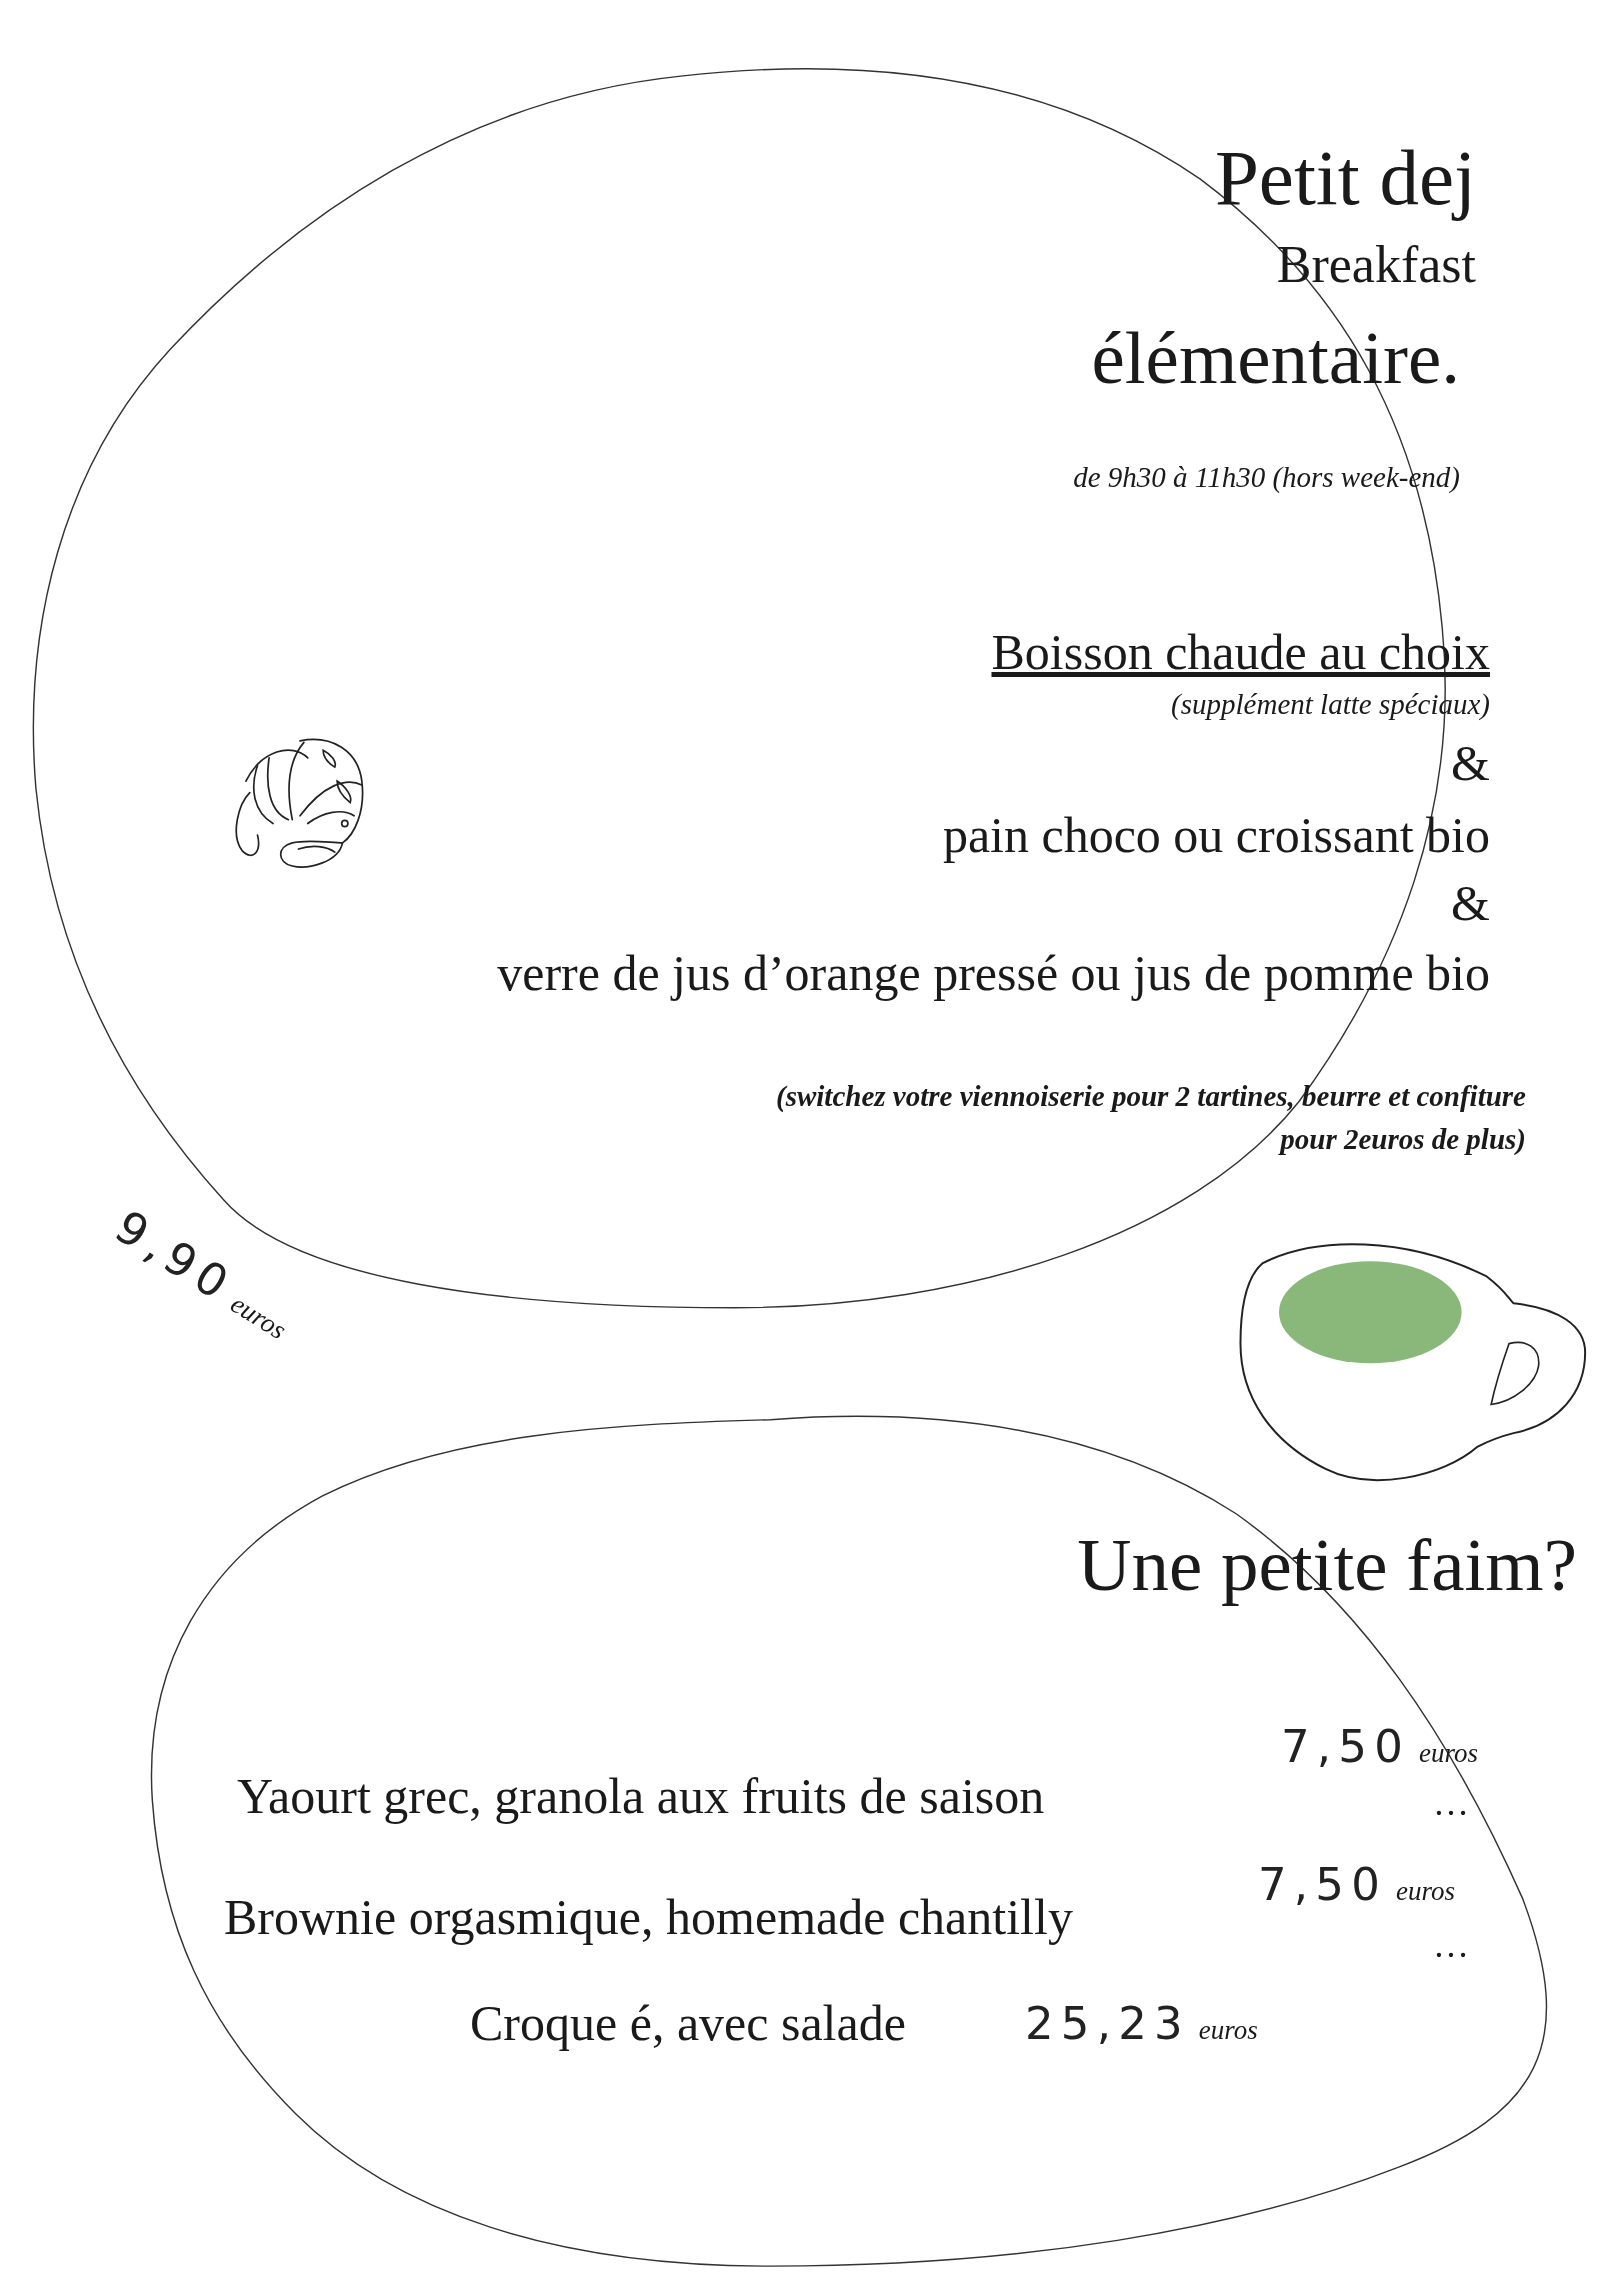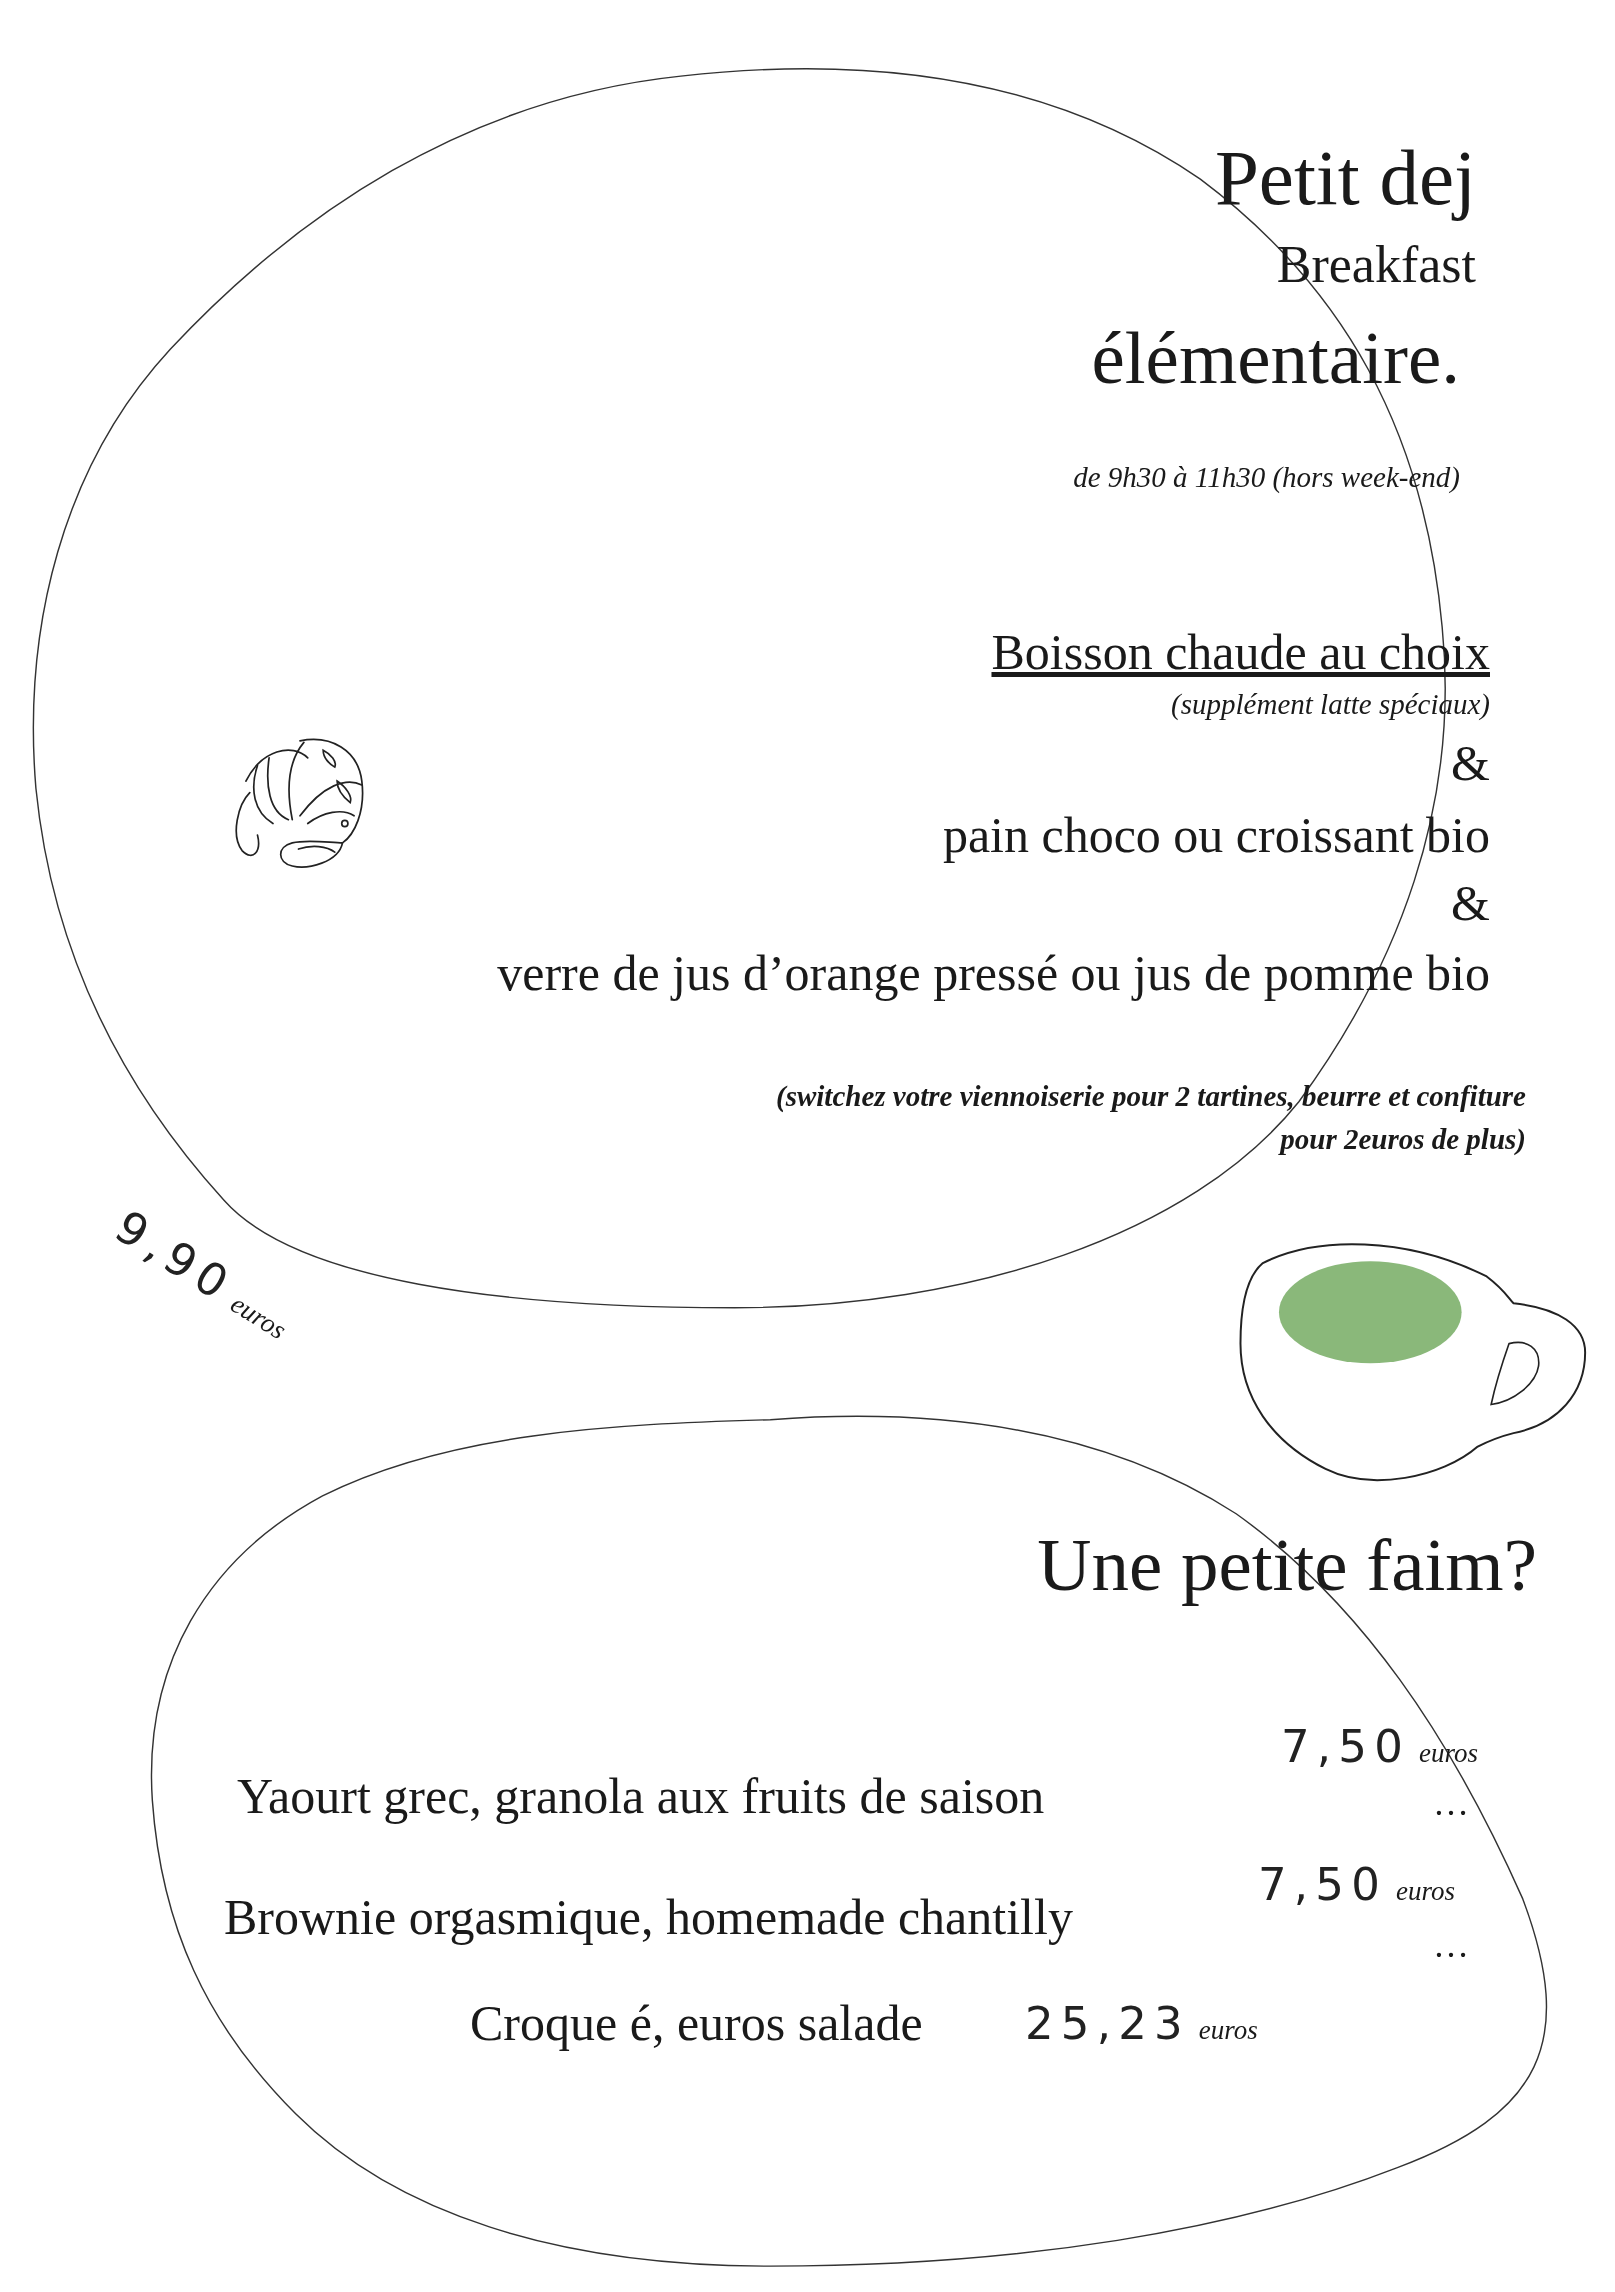--- a/index.html
+++ b/index.html
@@ -61,33 +61,33 @@
     <path d="M108,168 C125,162 145,164 155,172"></path>
   </g>
 </svg>
 
 <svg style="position:absolute; left:1236px; top:1227px;" width="376" height="269" viewBox="0 0 420 300">
   <path d="M30,40 C90,10 190,10 280,55 C300,70 305,80 310,85 C360,90 390,110 390,140 C390,185 360,220 310,230 C290,235 280,240 270,245 C230,280 150,295 100,270 C40,240 5,190 5,130 C5,90 12,55 30,40 Z" fill="#fff" stroke="#222" stroke-width="2.2"></path>
   <ellipse cx="150" cy="95" rx="102" ry="57" fill="#8ab87a"></ellipse>
   <path d="M305,130 C325,125 340,135 338,155 C335,175 310,195 285,198 C290,175 298,150 305,130 Z" fill="none" stroke="#222" stroke-width="1.8"></path>
 </svg>
 
-<div class="t" style="top:1522px; font-size:75px; width:1537px;">Une petite faim?</div>
+<div class="t" style="top:1522px; font-size:75px; width:1537px;padding-left:40px;">Une petite faim?</div>
 
 <div class="t" style="top:1767px; font-size:50px; left:237px; width:972px; text-align:left;">Yaourt grec, granola aux fruits de saison</div>
 <div class="price" style="left:1281px; top:1720px;">
   <span class="num">7,50</span><span class="cur">euros</span>
 </div>
 
 <div class="t" style="top:1782px; font-size:36px; width:1469px;">…</div>
 
 <div class="t" style="top:1856px; font-size:50px; left:224px; width:1012px; text-align:left;margin-top:32px;">Brownie orgasmique, homemade chantilly</div>
 <div class="price" style="left:1258px; top:1858px;">
   <span class="num">7,50</span><span class="cur">euros</span>
 </div>
 
 <div class="t" style="top:1924px; font-size:36px; width:1469px;">…</div>
 
-<div class="t" style="top:1994px; font-size:50px; left:470px; width:510px; text-align:left;">Croque é, euros salade</div>
+<div class="t" style="top:1994px; font-size:50px; left:470px; width:510px; text-align:left;">Croque é, avec salade</div>
 <div class="price" style="left:1025px; top:1997px;">
   <span class="num">25,23</span><span class="cur">euros</span>
 </div>
 
 
 </body></html>

